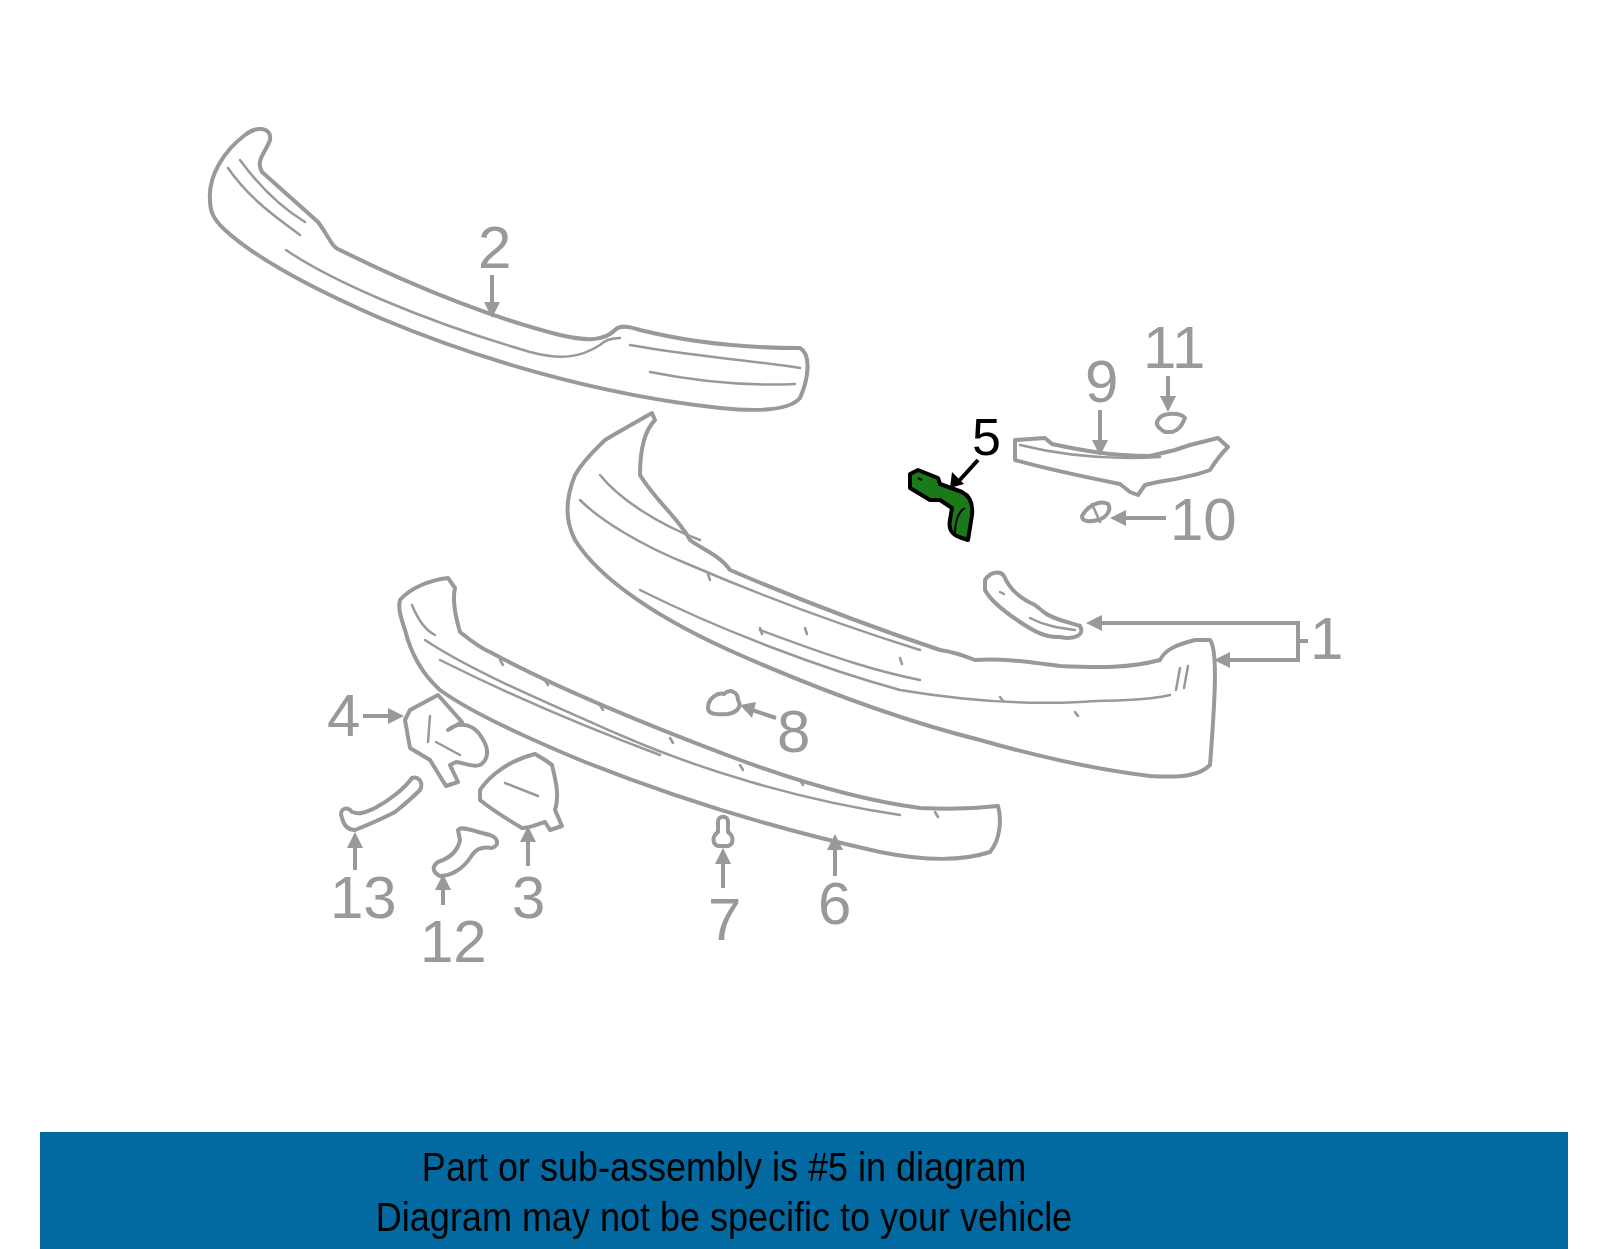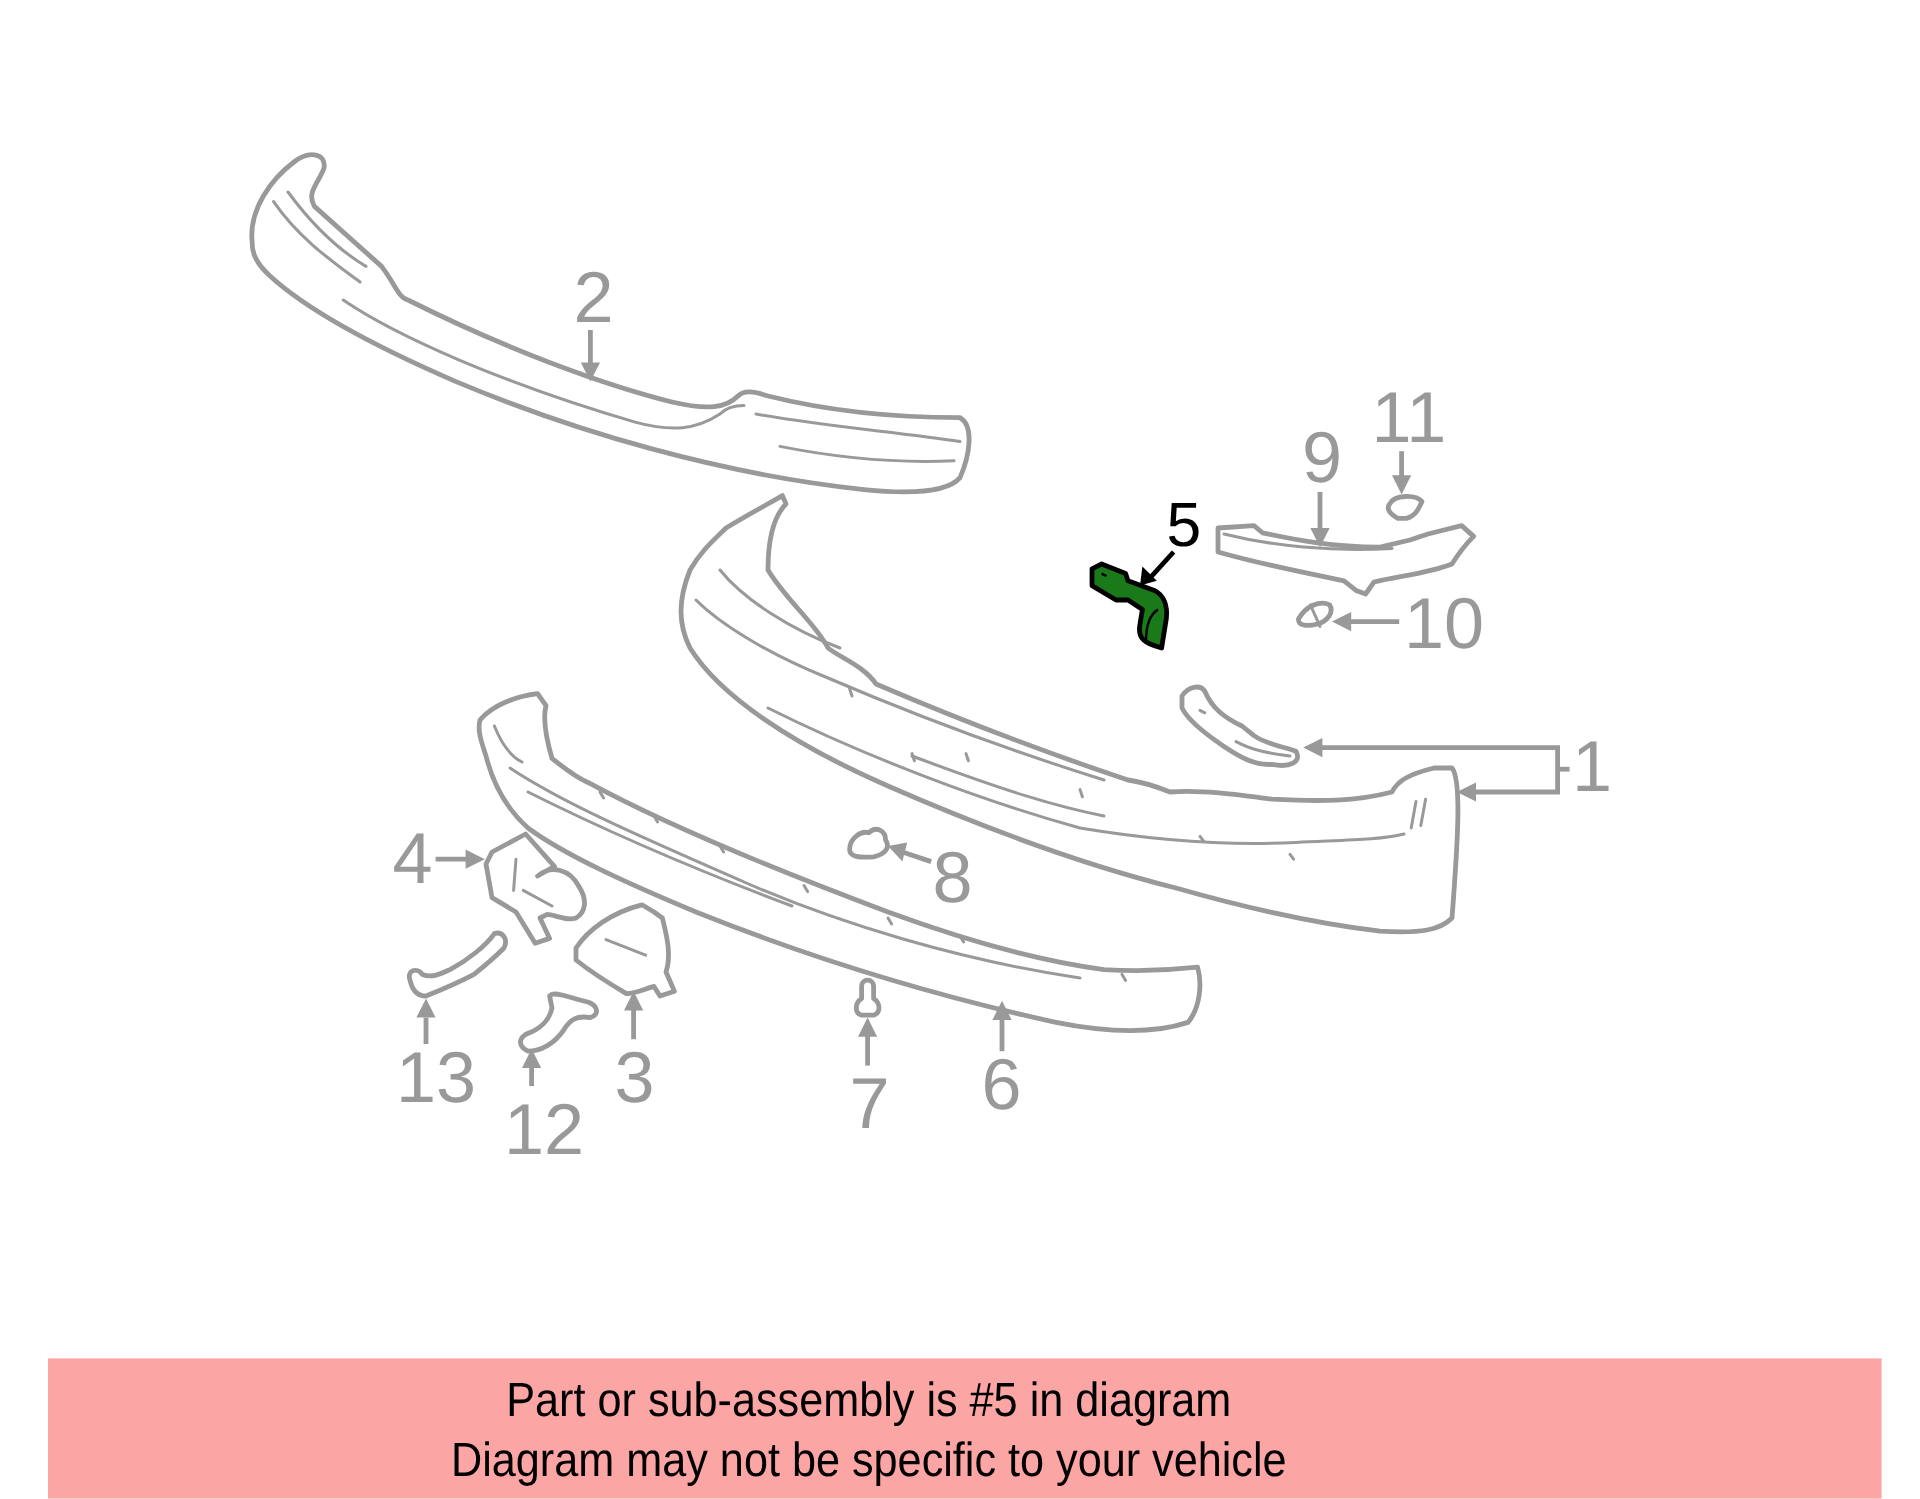--- a/index.html
+++ b/index.html
@@ -10,21 +10,21 @@
   .leader { fill: none; stroke: #999999; stroke-width: 4; }
   .arrowhead { fill: #999999; }
   .callout { fill: #999999; font-family: "Liberation Sans", sans-serif; font-size: 60px; }
   .callout-active { fill: #000000; font-family: "Liberation Sans", sans-serif; font-size: 52px; }
   .leader-active { stroke: #000000; stroke-width: 4; fill: none; }
   .arrowhead-active { fill: #000000; }
   .highlight { fill: #1a7a1a; stroke: #000000; stroke-width: 4; stroke-linejoin: round; }
   .highlight-detail { fill: none; stroke: #000000; stroke-width: 2; }
   .banner {
     position: absolute; left: 40px; top: 1132px; width: 1528px; height: 117px;
-    background: #fca5a5; color: #000000; text-align: center;
+    background: #0369a1; color: #000000; text-align: center;
     font-family: "Liberation Sans", sans-serif; font-size: 40px; line-height: 50px;
     box-sizing: border-box; padding-top: 10px; padding-right: 160px;
   }
   .banner-line { display: block; transform: scaleX(0.9); }
 </style>
 </head>
 <body>
 
 <svg id="diagram" viewBox="0 0 1600 1249" xmlns="http://www.w3.org/2000/svg">
 

